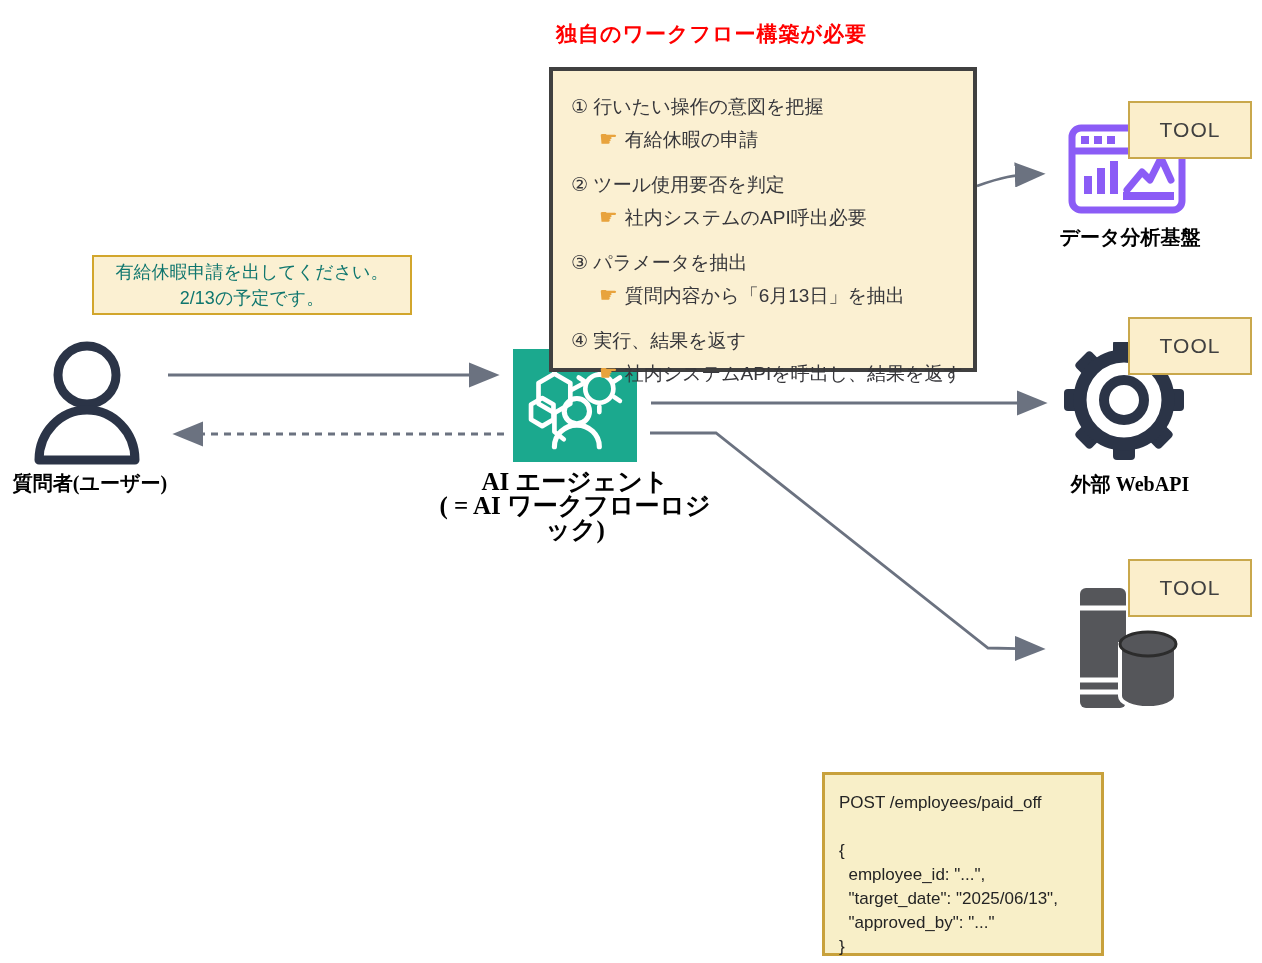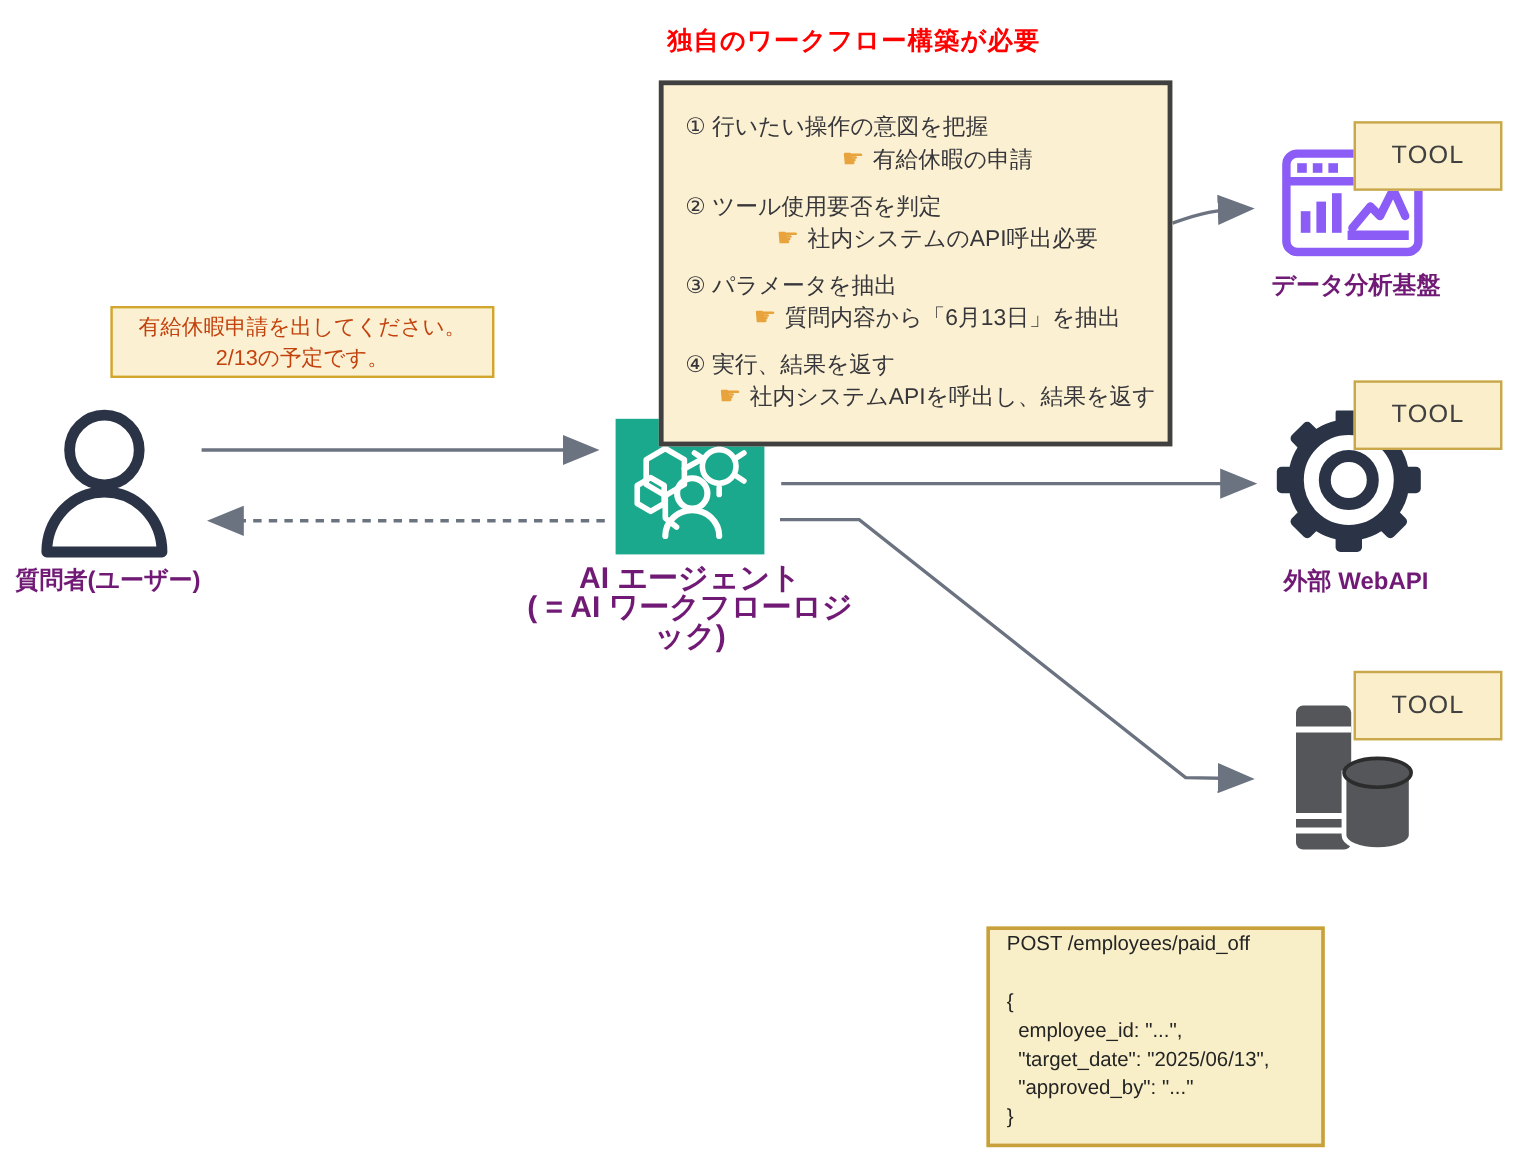--- a/index.html
+++ b/index.html
@@ -14,31 +14,31 @@
     letter-spacing:1px;z-index:4;
   }
   
   .workflow-box{
     left:549px;top:67px;width:428px;height:305px;box-sizing:border-box;
     background:#FBF0D2;border:4px solid #404040;z-index:4;
     padding:22px 10px 0 18px;
   }
   .wf-step{margin-bottom:13px;color:#37373b;font-size:19px;}
   .wf-step-title{line-height:28px;}
-  .wf-step-detail{line-height:24px;padding-left:28px;text-align:center;}
+  .wf-step-detail{line-height:36px;padding-left:28px;}
   .pointer{color:#E8A33D;font-weight:bold;font-size:21px;margin-right:7px;}
   
   .msg-box{
     left:92px;top:255px;width:320px;height:60px;box-sizing:border-box;
     background:#FBF0D2;border:2px solid #D2A62C;z-index:2;
     display:flex;flex-direction:column;justify-content:center;align-items:center;
-    font-size:18px;color:#c2410c;line-height:26px;text-align:center;
+    font-size:18px;color:#0f766e;line-height:26px;text-align:center;
   }
   
-  .navy-label{color:#701a75;font-weight:bold;z-index:2;}
+  .navy-label{color:#000000;font-weight:bold;z-index:2;font-family:Liberation Serif, serif;}
   .user-label{left:0px;top:470px;width:180px;text-align:center;font-size:20px;}
   .agent-label{left:438px;top:470px;width:274px;text-align:center;font-size:25px;line-height:24px;}
   .tool1-label{left:1050px;top:224px;width:160px;text-align:center;font-size:20px;}
   .tool2-label{left:1050px;top:471px;width:160px;text-align:center;font-size:20px;}
   
   .agent-square{
     left:513px;top:349px;width:124px;height:113px;background:#1BA98E;z-index:2;
     display:flex;align-items:center;justify-content:center;
   }
   
@@ -48,21 +48,21 @@
     display:flex;align-items:center;justify-content:center;
     font-size:21px;color:#404040;letter-spacing:1px;
   }
   .tool-badge.t1{top:101px;} .tool-badge.t2{top:317px;} .tool-badge.t3{top:559px;}
   
   .icon-layer{z-index:2;}
   
   .code-box{
     left:822px;top:772px;width:282px;height:184px;box-sizing:border-box;
     background:#F8EFC8;border:3px solid #C8A13C;z-index:2;
-    padding:0 14px;
+    padding:16px 14px;
   }
   .code-text{
     white-space:pre;font-family:"Liberation Sans","DejaVu Sans",sans-serif;
     font-size:17px;line-height:24px;color:#242424;margin:0;
   }
   
   .arrows{left:0;top:0;z-index:1;}
 </style>
 </head>
 <body>

